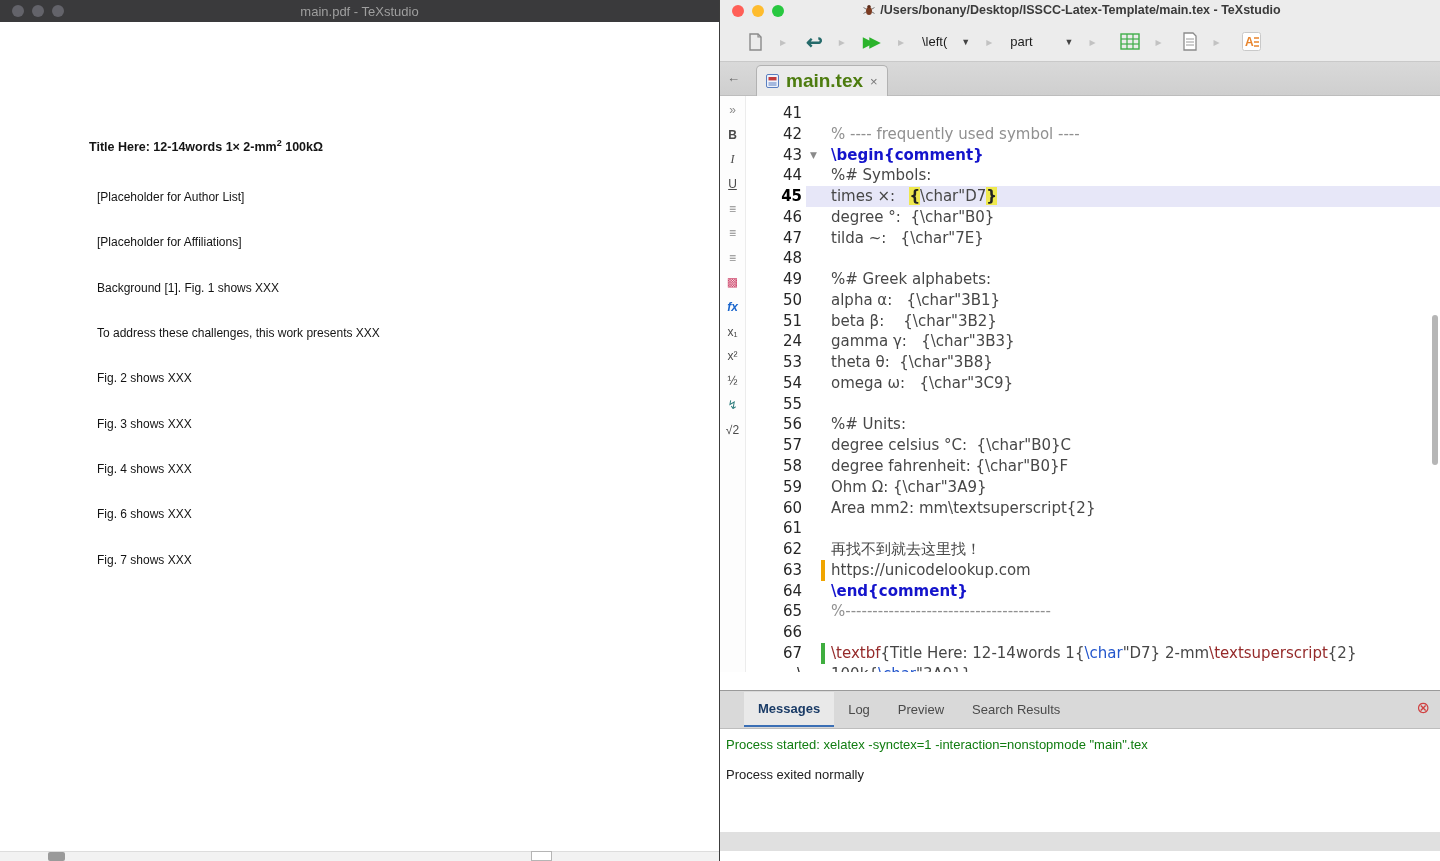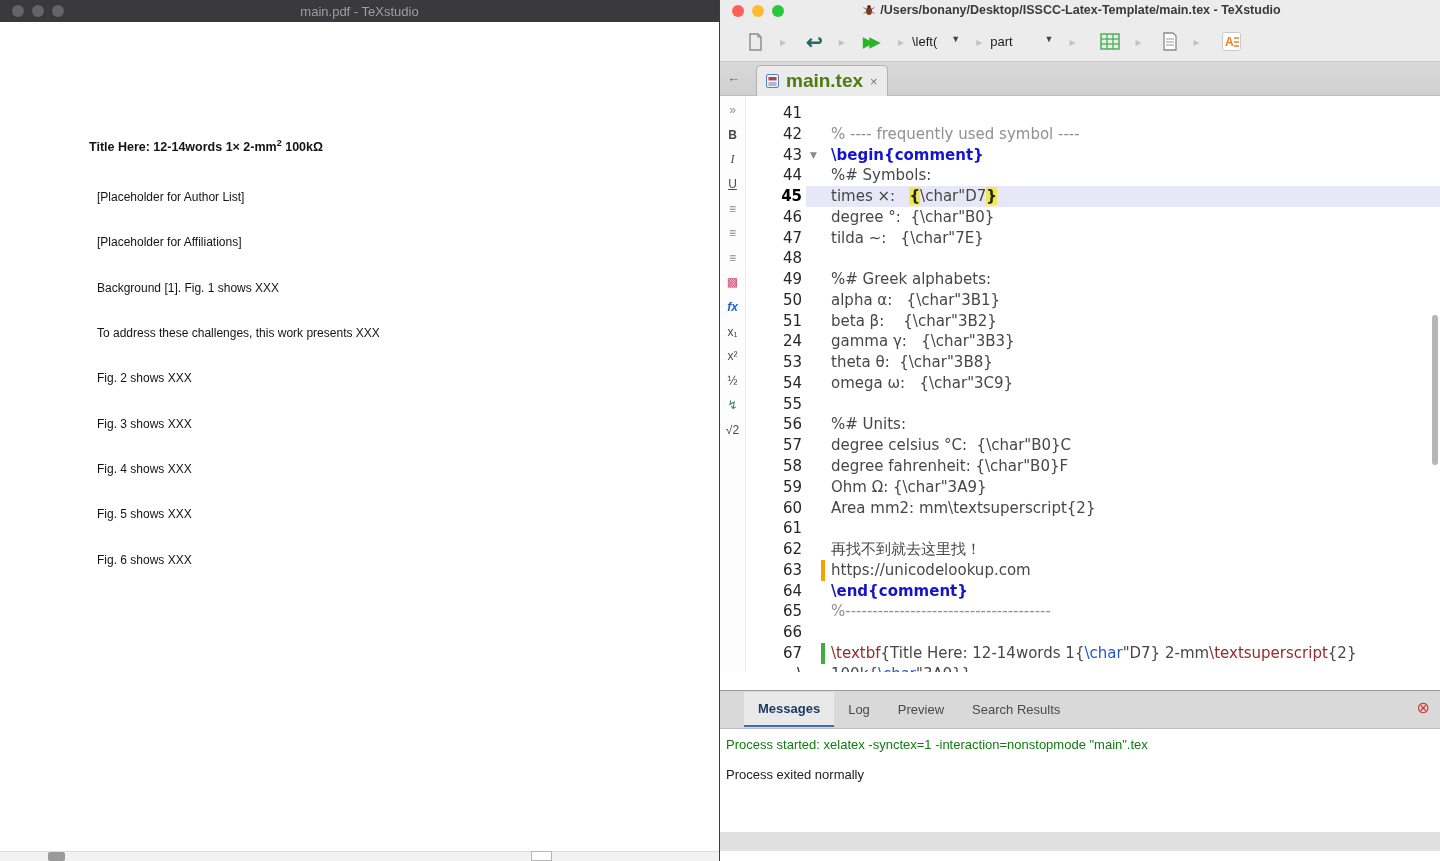--- a/index.html
+++ b/index.html
@@ -29,21 +29,21 @@
   .win-right{position:absolute;left:719px;top:0;width:721px;height:861px;background:#fff;border-left:1px solid #3c3c3c;overflow:hidden;}
   .titlebar-light{position:absolute;left:0;top:0;width:100%;height:22px;background:#ececec;display:flex;align-items:center;}
   .titlebar-light .title{position:absolute;left:0;right:16px;text-align:center;font-size:12.5px;font-weight:bold;color:#3a3a3a;}
   .bug{display:inline-block;vertical-align:-2px;margin-right:5px;}
 
   .toolbar{position:absolute;left:0;top:22px;width:100%;height:40px;background:#ececec;border-bottom:1px solid #c9c9c9;display:flex;align-items:center;padding-left:26px;}
   .tb-sep{color:#c2c2c2;font-size:12px;margin:0 0 0 16px;}
   .tb-icon{display:inline-flex;align-items:center;justify-content:center;}
   .tb-undo{color:#256a6a;font-size:20px;font-weight:bold;margin-left:20px;}
   .tb-run{color:var(--run-green);font-size:15px;letter-spacing:-5px;margin-left:18px;padding-right:6px;}
-  .dd{display:inline-flex;margin-left:8px;font-size:13px;color:#1c1c1c;}
+  .dd{display:inline-flex;align-items:center;margin-left:18px;font-size:13px;color:#1c1c1c;}
   .dd .arr{font-size:9px;color:#444;margin-left:14px;}
   .dd.part .arr{margin-left:32px;}
 
   .tabbar{position:absolute;left:0;top:62px;width:100%;height:34px;background:linear-gradient(#d9d9d9,#cfcfcf);border-bottom:1px solid #bdbdbd;}
   .tab-scroll{position:absolute;left:7px;top:8px;color:#666;font-size:13px;}
   .tab-active{position:absolute;left:36px;top:3px;height:31px;padding:0 9px;background:#ebebeb;border:1px solid #b2b2b2;border-bottom:none;border-radius:5px 5px 0 0;display:flex;align-items:center;gap:7px;}
   .tab-active .tab-label{font-size:19px;font-weight:bold;color:#4d7c0f;}
   .tab-close{color:#777;font-size:13px;}
 
   .editor{position:absolute;left:0;top:96px;width:100%;height:576px;background:#fff;overflow:hidden;}
@@ -111,22 +111,22 @@
       <div class="pdf-content">
         <p class="pdf-title"><span>Title Here: 12-14words 1× 2-mm</span><sup>2</sup><span> 100kΩ</span></p>
         <div>
             <p class="pdf-line">[Placeholder for Author List]</p>
             <p class="pdf-line">[Placeholder for Affiliations]</p>
             <p class="pdf-line">Background [1]. Fig. 1 shows XXX</p>
             <p class="pdf-line">To address these challenges, this work presents XXX</p>
             <p class="pdf-line">Fig. 2 shows XXX</p>
             <p class="pdf-line">Fig. 3 shows XXX</p>
             <p class="pdf-line">Fig. 4 shows XXX</p>
-            <p class="pdf-line">Fig. 5 shows XXX</p>
             <p class="pdf-line">Fig. 6 shows XXX</p>
+            <p class="pdf-line">Fig. 7 shows XXX</p>
           </div>
       </div>
     </div>
 
     <div class="pdf-bottombar">
       <span class="pdf-ctrl-gray"></span>
       <span class="pdf-ctrl-box"></span>
     </div>
   </section>
 

